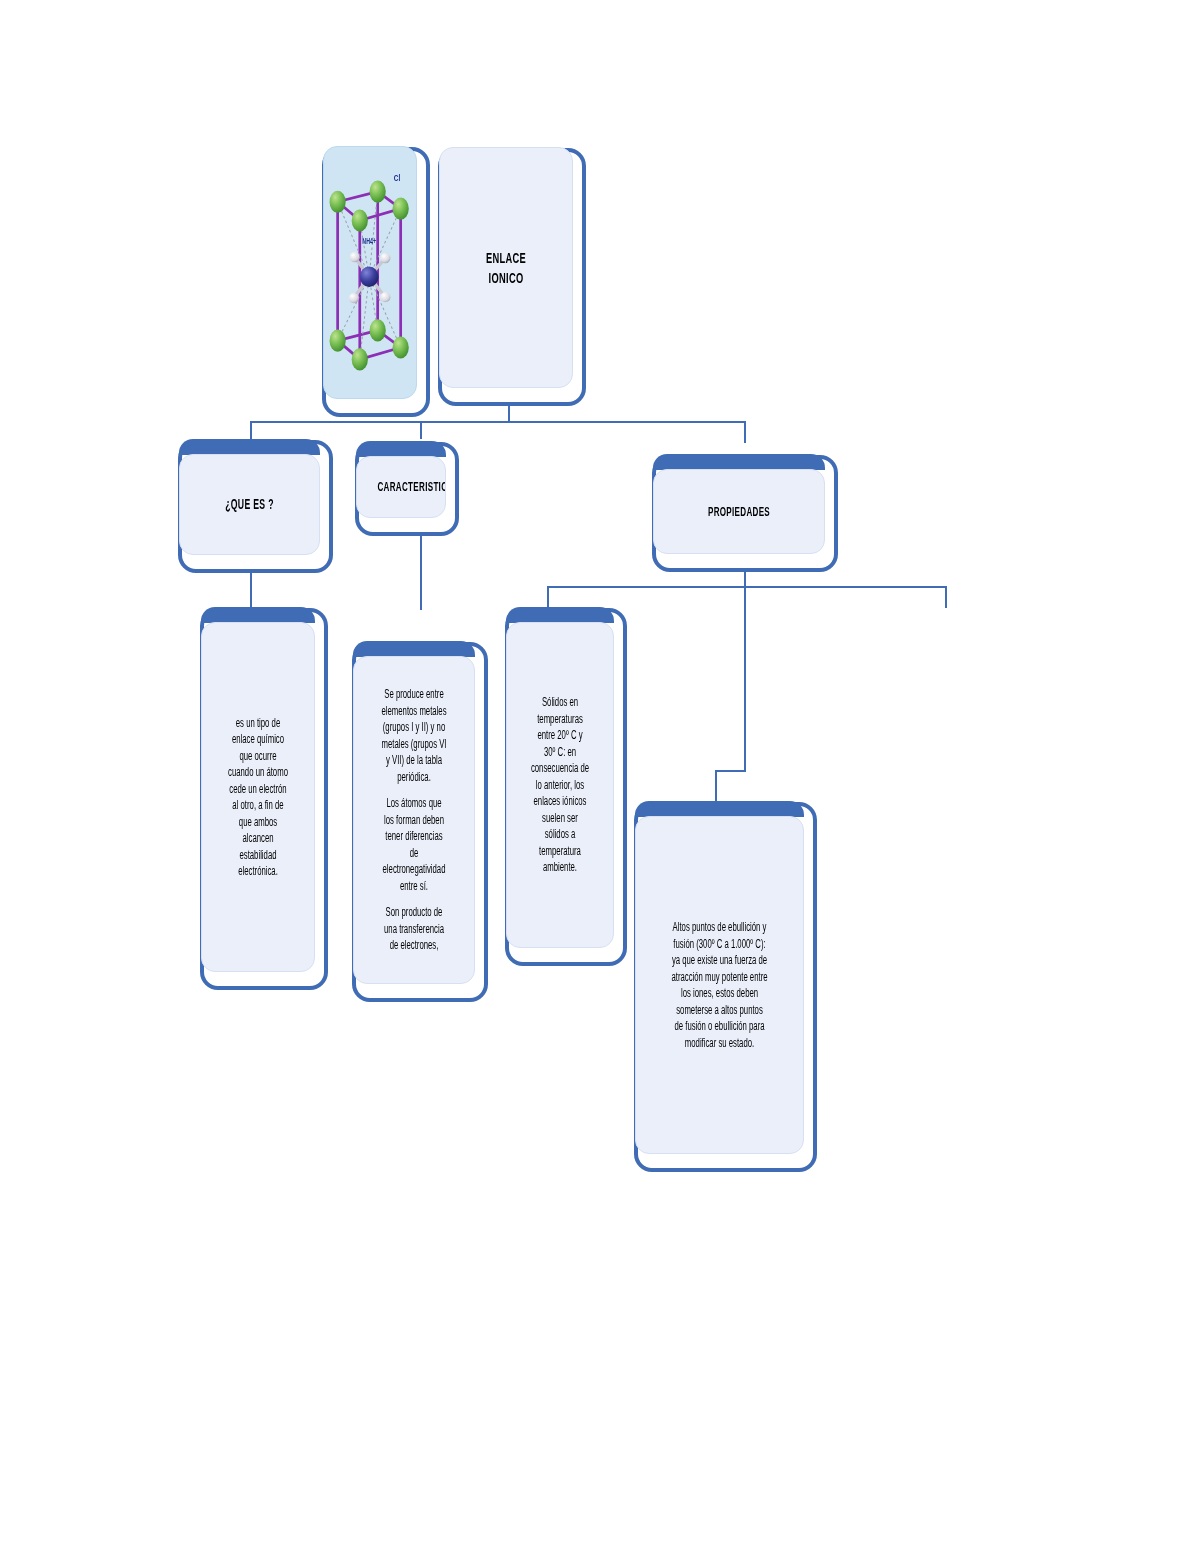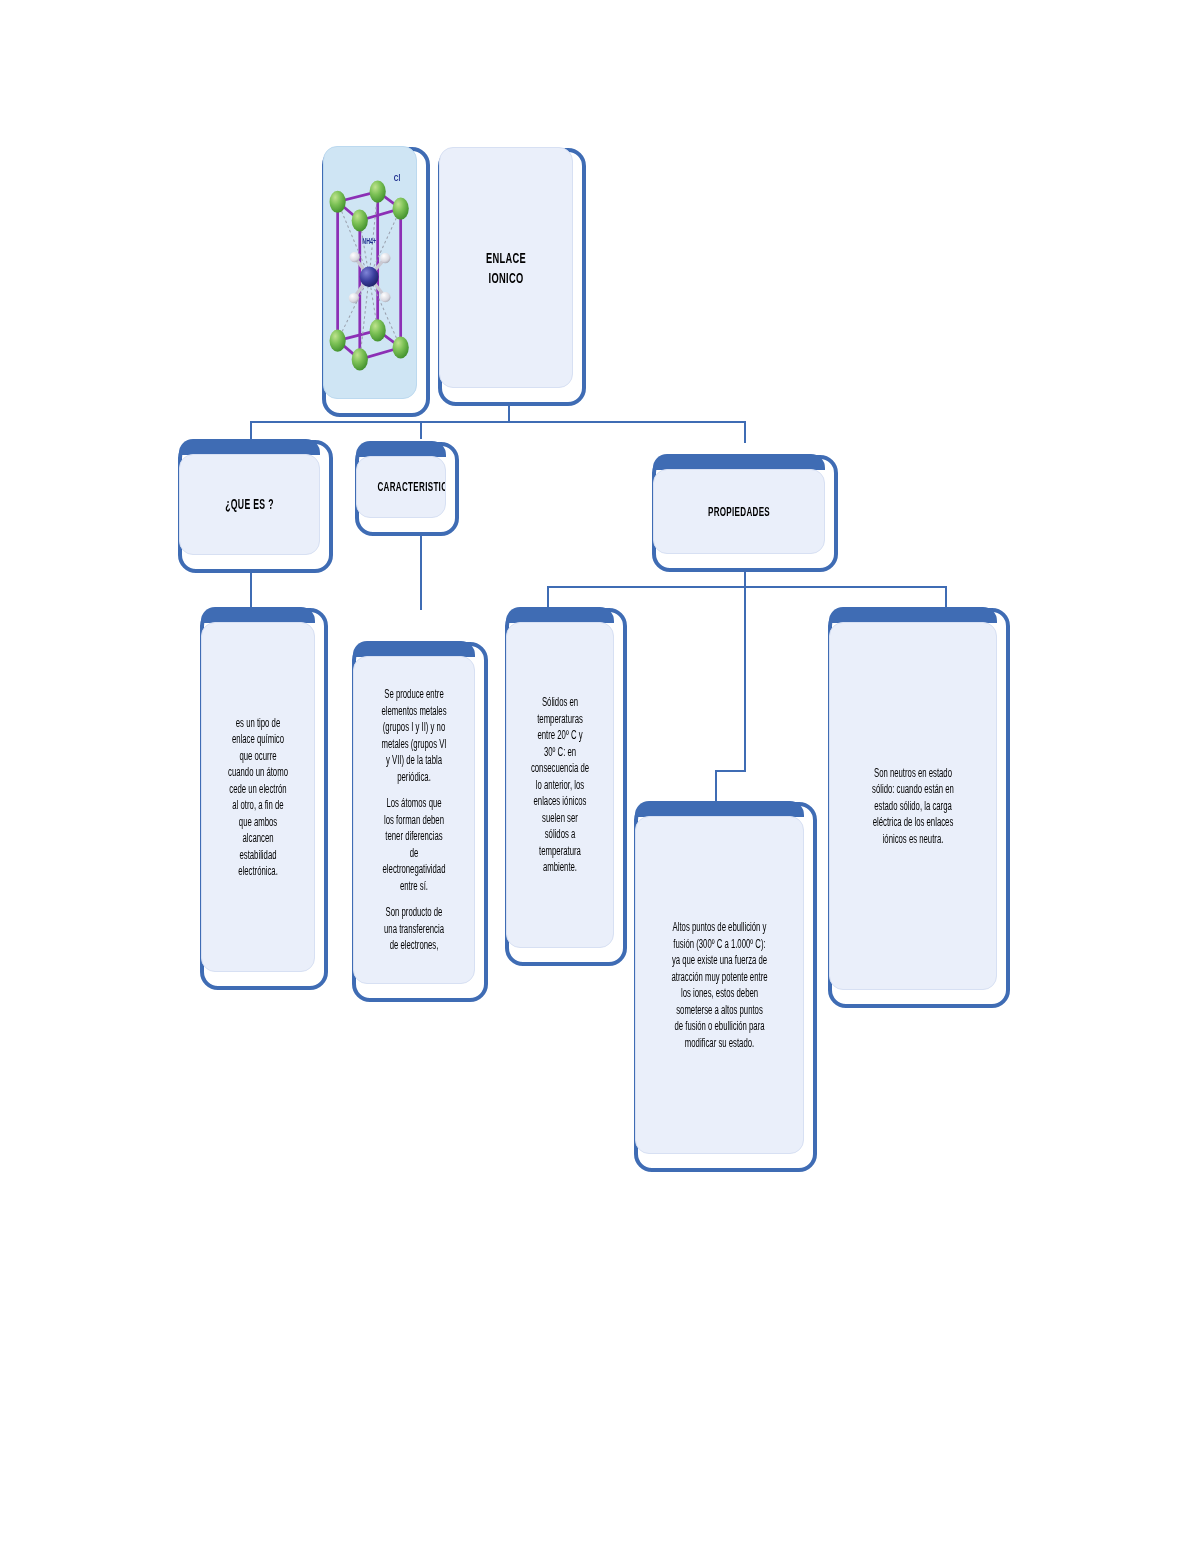--- a/index.html
+++ b/index.html
@@ -238,21 +238,14 @@
   </div>
 
   <div class="node rail" style="left:634px;top:802px;width:183px;height:370px;">
     <div class="panel">
       <div class="txt" style="font-size:12.5px;">
         <p class="para">Altos puntos de ebullición y fusión (300º C a 1.000º C): ya que existe una fuerza de atracción muy potente entre los iones, estos deben someterse a altos puntos de fusión o ebullición para modificar su estado.</p>
       </div>
     </div>
   </div>
 
-  <div class="node rail" style="left:828px;top:608px;width:182px;height:400px;">
-    <div class="panel">
-      <div class="txt" style="font-size:12.5px;">
-        <p class="para">Son neutros en estado sólido: cuando están en estado sólido, la carga eléctrica de los enlaces iónicos es neutra.</p>
-      </div>
-    </div>
-  </div>
 
 </div>
 
 </body></html>

